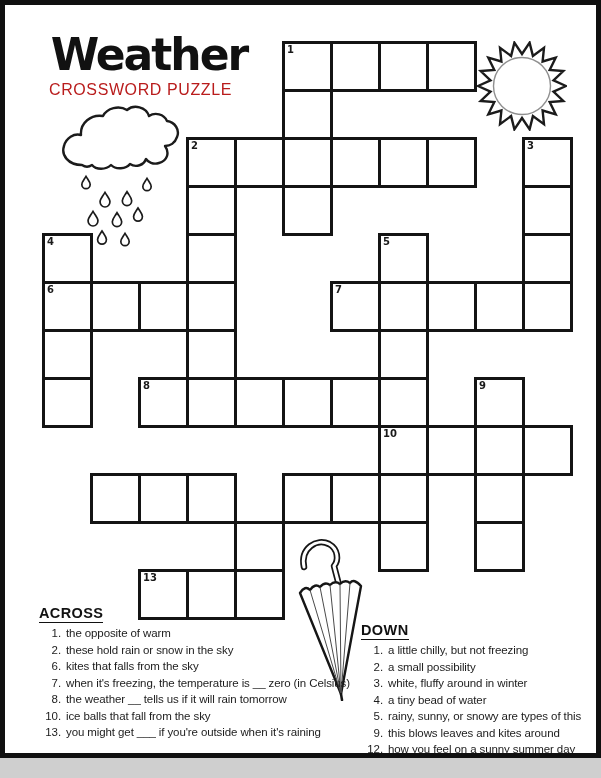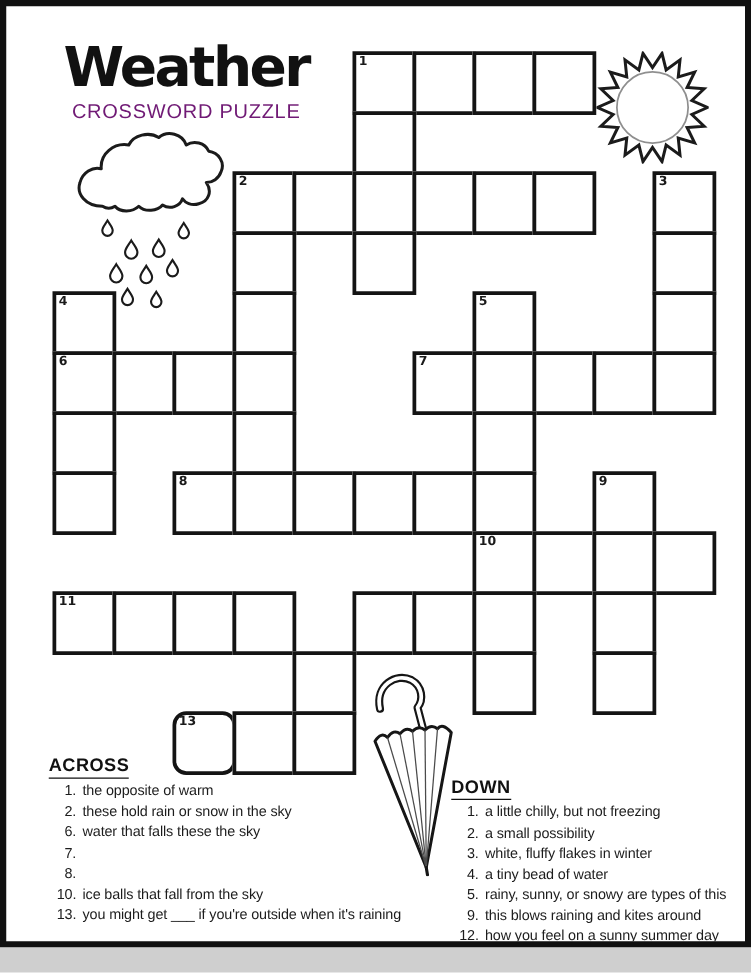--- a/index.html
+++ b/index.html
@@ -16,23 +16,22 @@
   
   .title{
     position:absolute;left:44px;top:28px;width:200px;
     text-align:center;
     font-family:"DejaVu Sans", sans-serif;
     font-size:44px;font-weight:800;letter-spacing:-2px;
     line-height:1.0;color:#111;
   }
   .subtitle{
     position:absolute;left:44px;top:76px;width:200px;
-    text-align:center;
     font-size:16px;font-weight:500;letter-spacing:0.6px;
-    color:#701a75;white-space:nowrap;
+    color:#b91c1c;white-space:nowrap;
   }
   
   .grid{position:absolute;left:37px;top:36px;width:568px;height:579px;}
   .cell{
     position:absolute;width:51px;height:51px;
     box-sizing:border-box;border:3px solid #141414;background:#fff;
   }
   .cellnum{
     position:absolute;left:2px;top:0px;
     font-size:10px;line-height:11px;font-weight:600;color:#1a1a1a;
@@ -159,60 +158,59 @@
       <div class="cell" style="left: 336px; top: 336px;"></div>
       <div class="cell" style="left: 432px; top: 336px;">
         <span class="cellnum">9</span>
       </div>
       <div class="cell" style="left: 336px; top: 384px;">
         <span class="cellnum">10</span>
       </div>
       <div class="cell" style="left: 384px; top: 384px;"></div>
       <div class="cell" style="left: 432px; top: 384px;"></div>
       <div class="cell" style="left: 480px; top: 384px;"></div>
-      <div class="cell" style="left: 0px; top: 432px;">
-        <span class="cellnum">11</span>
-      </div>
       <div class="cell" style="left: 48px; top: 432px;"></div>
       <div class="cell" style="left: 96px; top: 432px;"></div>
       <div class="cell" style="left: 144px; top: 432px;"></div>
       <div class="cell" style="left: 240px; top: 432px;"></div>
       <div class="cell" style="left: 288px; top: 432px;"></div>
       <div class="cell" style="left: 336px; top: 432px;"></div>
       <div class="cell" style="left: 432px; top: 432px;"></div>
       <div class="cell" style="left: 192px; top: 480px;"></div>
       <div class="cell" style="left: 336px; top: 480px;"></div>
       <div class="cell" style="left: 432px; top: 480px;"></div>
-      <div class="cell" style="left: 96px; top: 528px; border-radius: 11px;">
+      <div class="cell" style="left: 96px; top: 528px;">
         <span class="cellnum">13</span>
       </div>
       <div class="cell" style="left: 144px; top: 528px;"></div>
       <div class="cell" style="left: 192px; top: 528px;"></div>
     </div>
 
   <div class="clues-section" id="across">
     <span class="clues-heading">ACROSS</span>
     <div class="clue-list">
         <div class="clue">
           <span class="num">1.</span>
           <span class="txt">the opposite of warm</span>
         </div>
         <div class="clue">
           <span class="num">2.</span>
           <span class="txt">these hold rain or snow in the sky</span>
         </div>
         <div class="clue">
           <span class="num">6.</span>
-          <span class="txt">water that falls these the sky</span>
+          <span class="txt">kites that falls from the sky</span>
         </div>
         <div class="clue">
           <span class="num">7.</span>
+          <span class="txt">when it's freezing, the temperature is __ zero (in Celsius)</span>
         </div>
         <div class="clue">
           <span class="num">8.</span>
+          <span class="txt">the weather __ tells us if it will rain tomorrow</span>
         </div>
         <div class="clue">
           <span class="num">10.</span>
           <span class="txt">ice balls that fall from the sky</span>
         </div>
         <div class="clue">
           <span class="num">13.</span>
           <span class="txt">you might get ___ if you're outside when it's raining</span>
         </div>
       </div>
@@ -224,33 +222,33 @@
         <div class="clue">
           <span class="num">1.</span>
           <span class="txt">a little chilly, but not freezing</span>
         </div>
         <div class="clue">
           <span class="num">2.</span>
           <span class="txt">a small possibility</span>
         </div>
         <div class="clue">
           <span class="num">3.</span>
-          <span class="txt">white, fluffy flakes in winter</span>
+          <span class="txt">white, fluffy around in winter</span>
         </div>
         <div class="clue">
           <span class="num">4.</span>
           <span class="txt">a tiny bead of water</span>
         </div>
         <div class="clue">
           <span class="num">5.</span>
           <span class="txt">rainy, sunny, or snowy are types of this</span>
         </div>
         <div class="clue">
           <span class="num">9.</span>
-          <span class="txt">this blows raining and kites around</span>
+          <span class="txt">this blows leaves and kites around</span>
         </div>
         <div class="clue">
           <span class="num">12.</span>
           <span class="txt">how you feel on a sunny summer day</span>
         </div>
       </div>
   </div>
 
   <div class="brand" style="color: rgb(26, 179, 239); text-align: right;">Tree Valley Academy</div>
 

